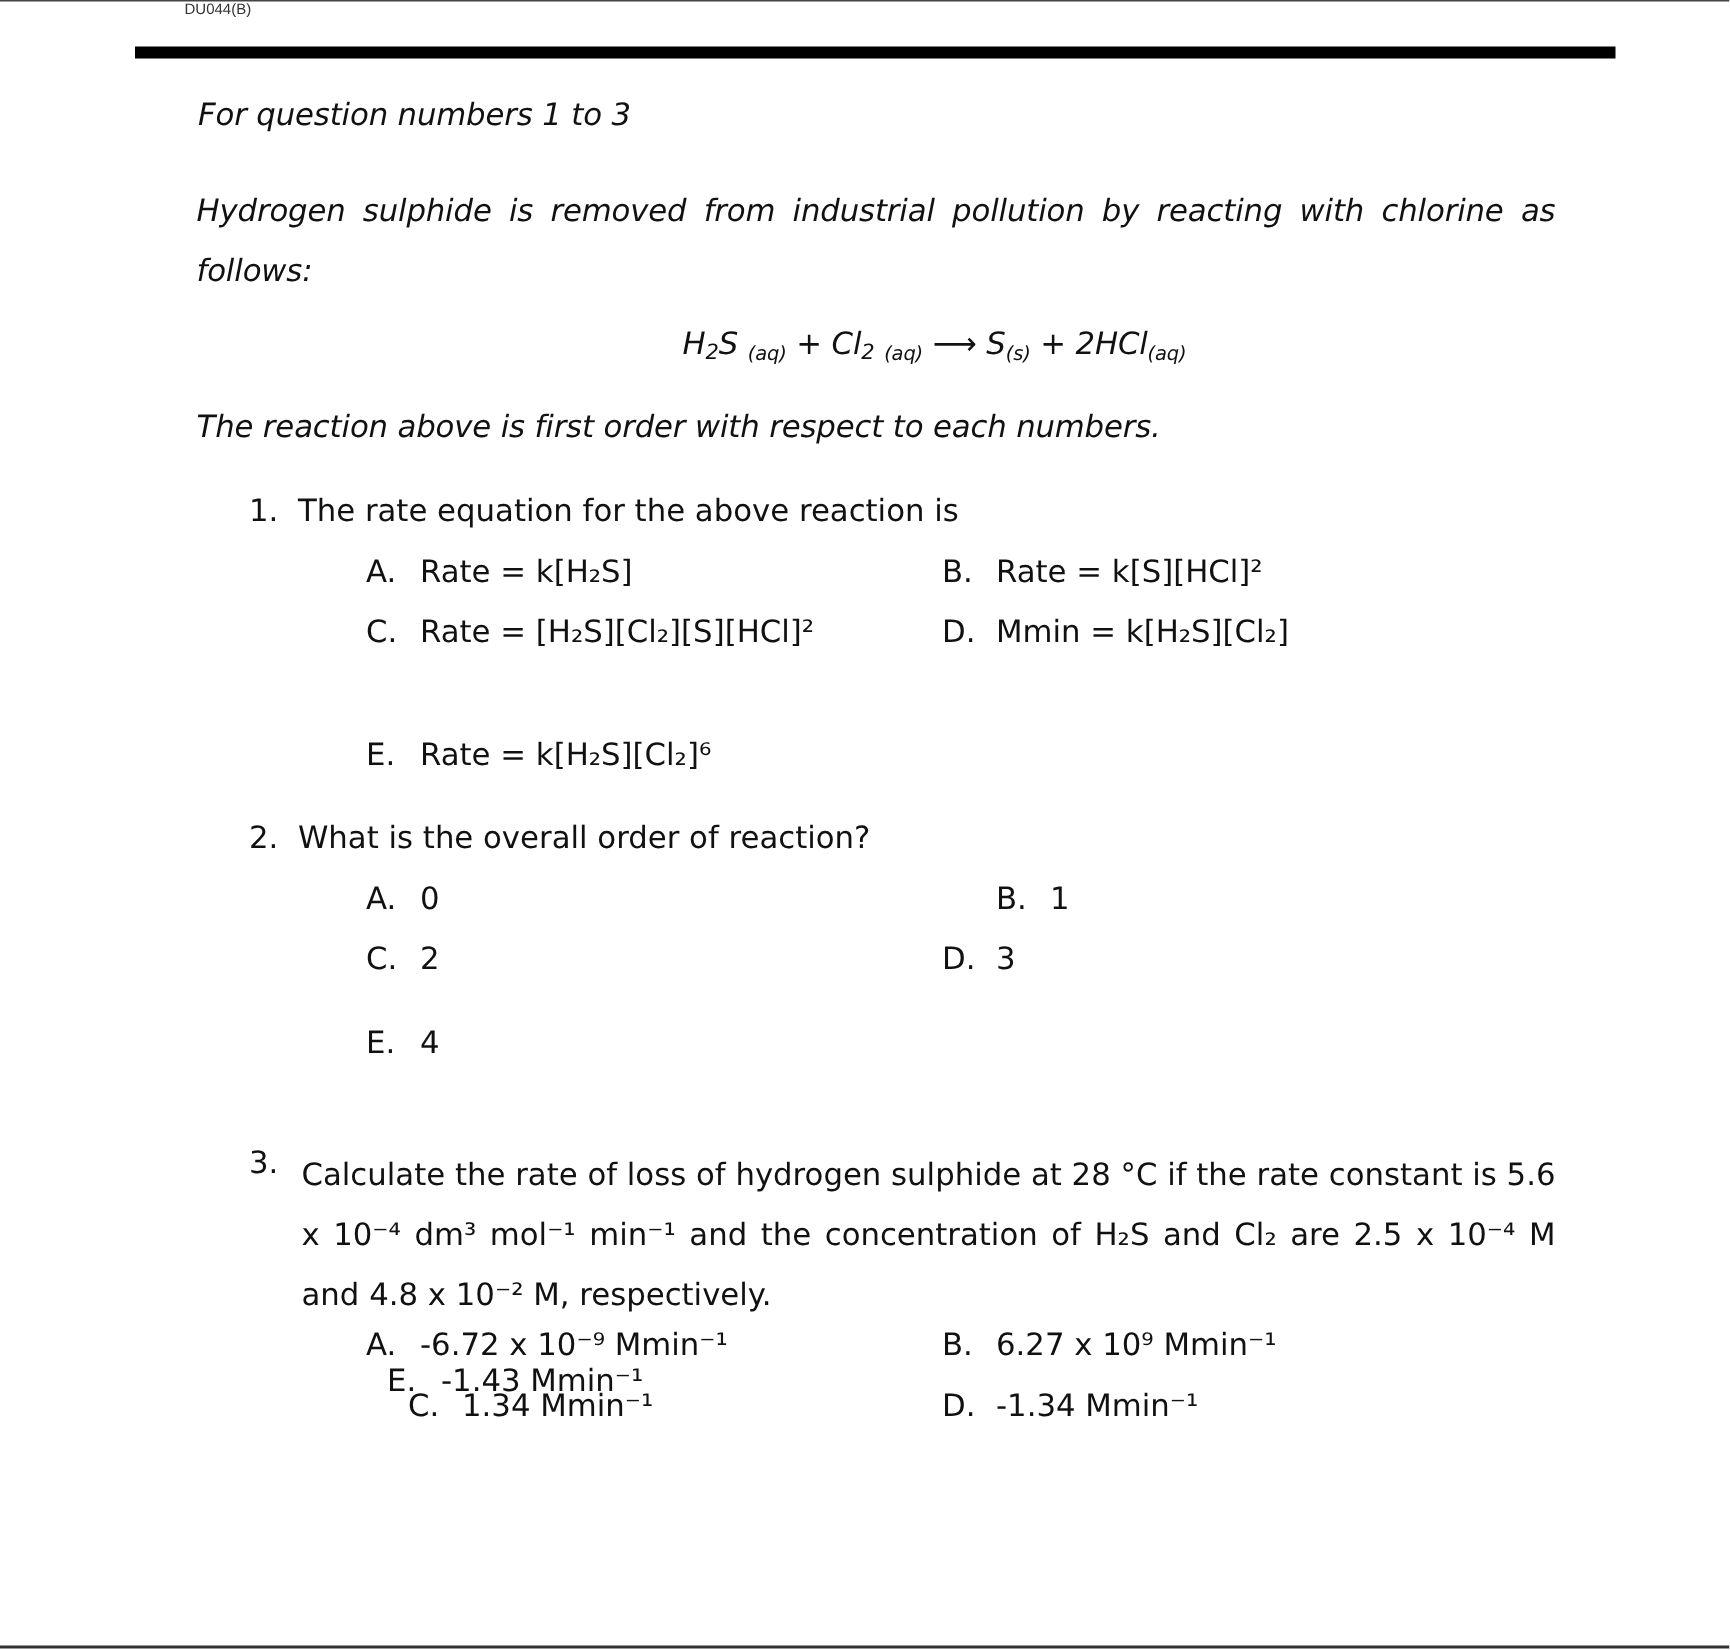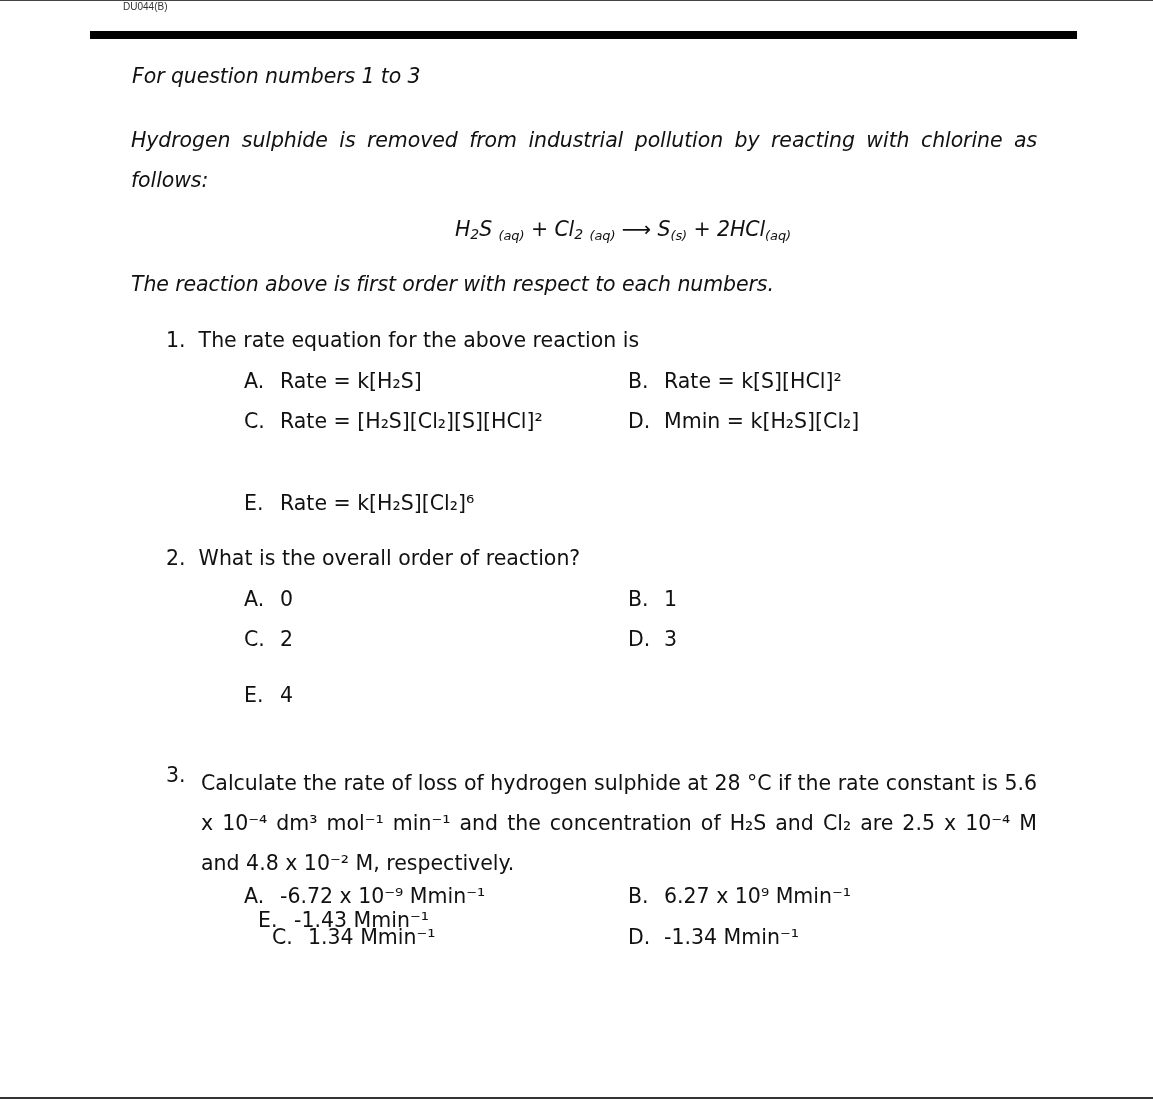--- a/index.html
+++ b/index.html
@@ -59,21 +59,21 @@
 <div class="opt" style="left:628px; top:369px;"><span class="ol">B.</span><span>Rate = k[S][HCl]²</span></div>
 <div class="opt" style="left:244px; top:409px;"><span class="ol">C.</span><span>Rate = [H₂S][Cl₂][S][HCl]²</span></div>
 <div class="opt" style="left:628px; top:409px;"><span class="ol">D.</span><span>Mmin = k[H₂S][Cl₂]</span></div>
 <div class="opt" style="left:244px; top:449px;margin-top:42px;"><span class="ol">E.</span><span>Rate = k[H₂S][Cl₂]⁶</span></div>
 
 <div class="q" style="left:166px; top:546px;">
   <span>2.</span>&nbsp;
   <span>What is the overall order of reaction?</span>
 </div>
 <div class="opt" style="left:244px; top:587px;"><span class="ol">A.</span><span>0</span></div>
-<div class="opt" style="left:628px; top:587px;"><span class="ol">B.</span><span>1</span></div>
+<div class="opt" style="left:664px; top:587px;"><span class="ol">B.</span><span>1</span></div>
 <div class="opt" style="left:244px; top:627px;"><span class="ol">C.</span><span>2</span></div>
 <div class="opt" style="left:628px; top:627px;"><span class="ol">D.</span><span>3</span></div>
 <div class="opt" style="left:244px; top:683px;"><span class="ol">E.</span><span>4</span></div>
 
 <div class="q" style="left:166px; top:763px;">3.</div>
 <div class="q3text">Calculate the rate of loss of hydrogen sulphide at 28 °C if the rate constant is 5.6 x 10⁻⁴ dm³ mol⁻¹ min⁻¹ and the concentration of H₂S and Cl₂ are 2.5 x 10⁻⁴ M and 4.8 x 10⁻² M, respectively.</div>
 <div class="opt" style="left:244px; top:884px;"><span class="ol">A.</span><span>-6.72 x 10⁻⁹ Mmin⁻¹</span></div>
 <div class="opt" style="left:628px; top:884px;"><span class="ol">B.</span><span>6.27 x 10⁹ Mmin⁻¹</span></div>
 <div class="opt" style="left:256px; top:925px;margin-left:16px;"><span class="ol">C.</span><span>1.34 Mmin⁻¹</span></div>
 <div class="opt" style="left:628px; top:925px;"><span class="ol">D.</span><span>-1.34 Mmin⁻¹</span></div>

